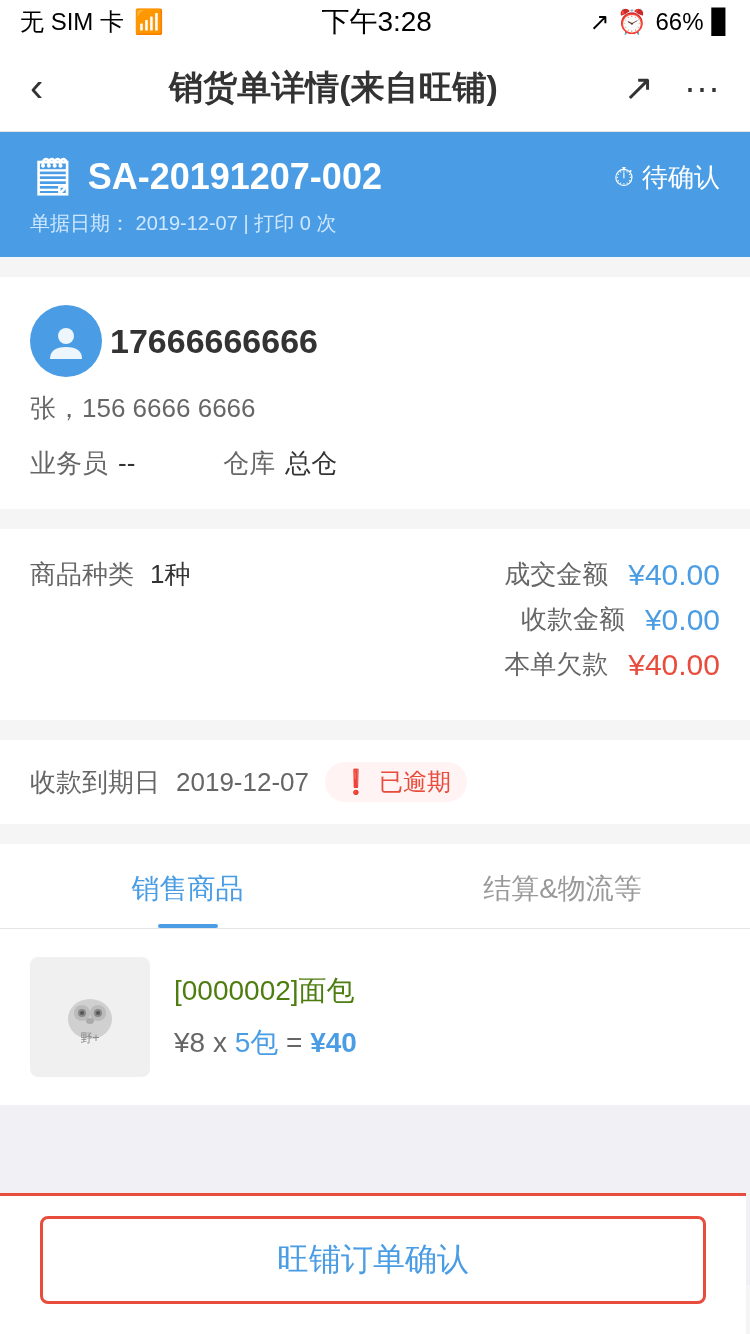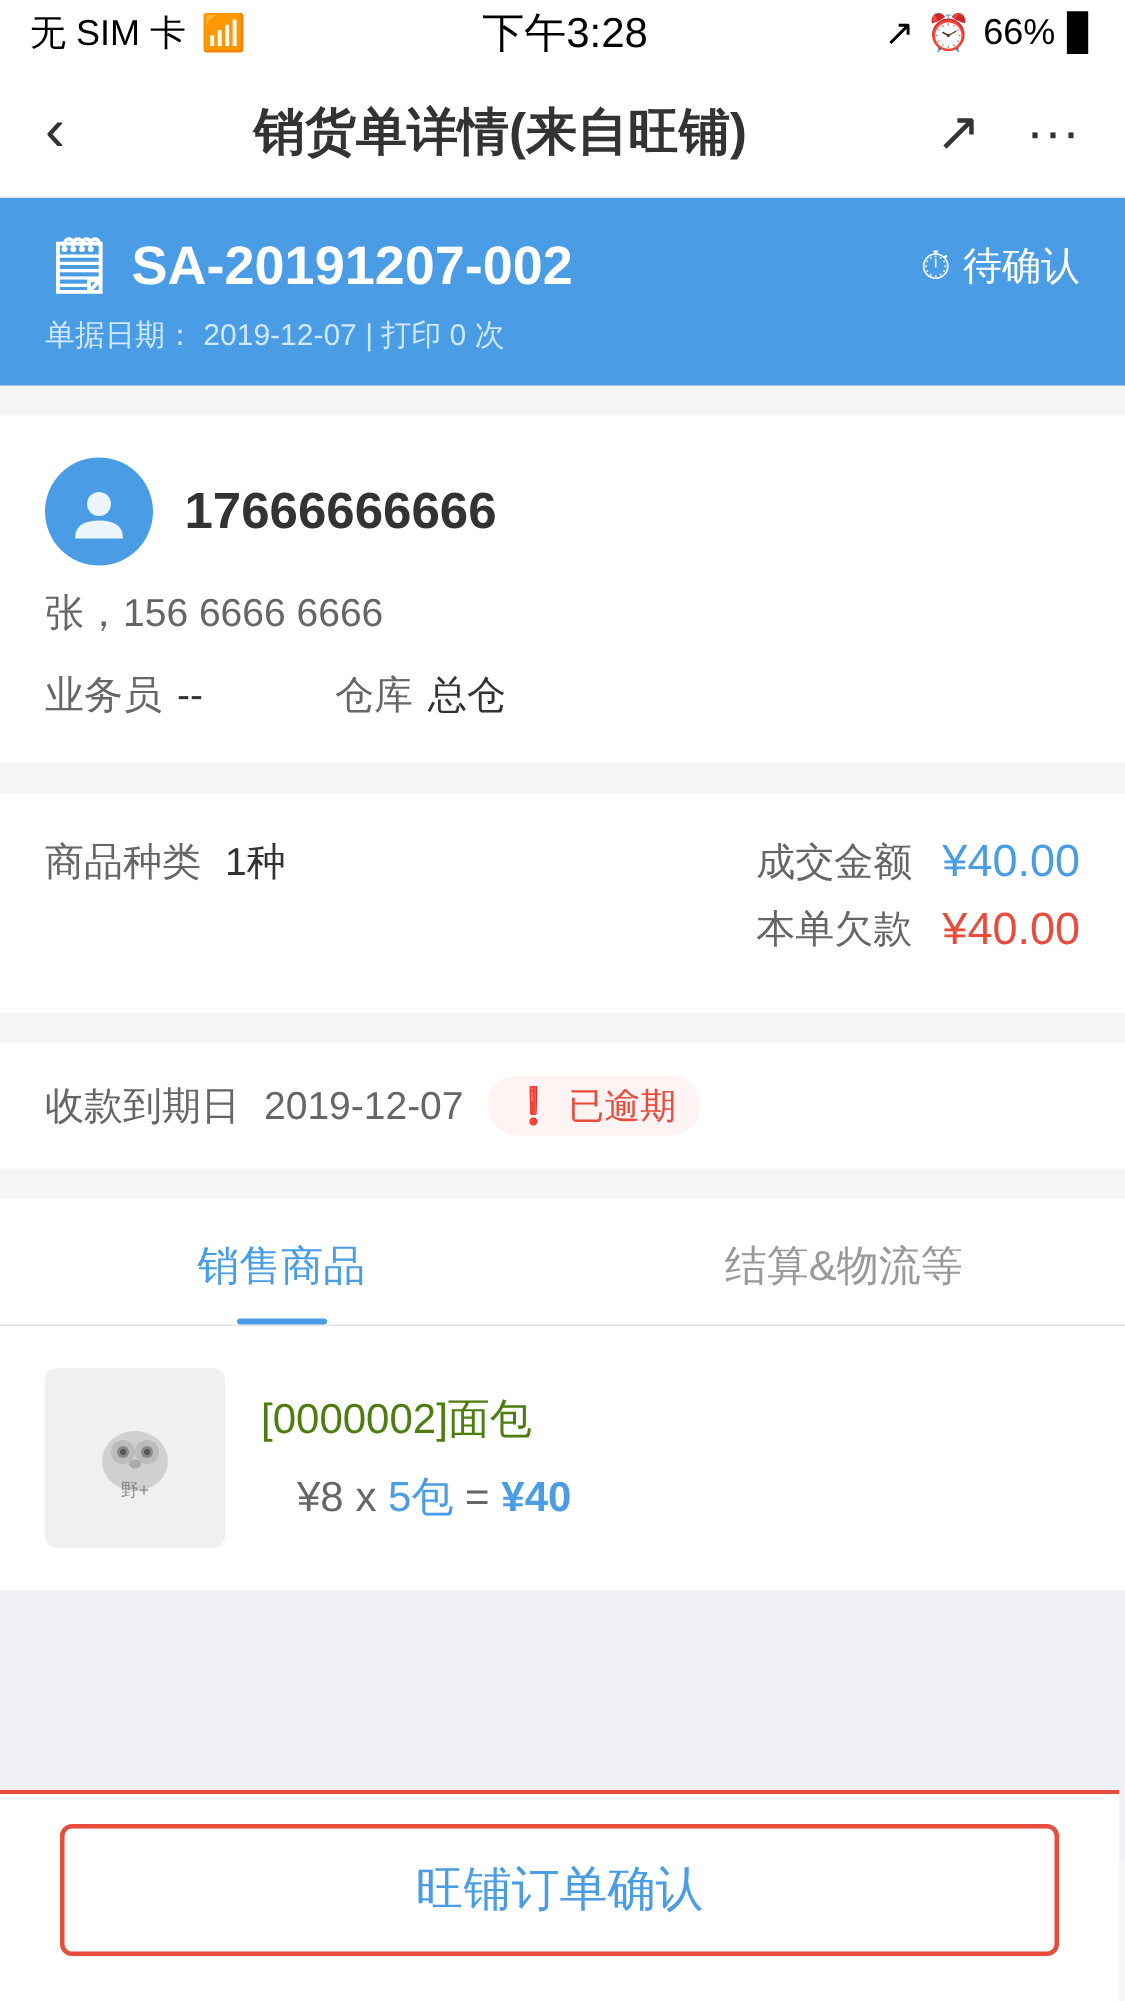--- a/index.html
+++ b/index.html
@@ -76,21 +76,21 @@
 
     
     .info-card {
       background: #fff;
       padding: 28px 30px;
       margin-top: 20px;
     }
     .customer-row {
       display: flex;
       align-items: center;
-      gap: 21px;
+      gap: 8px;
       margin-bottom: 14px;
     }
     .avatar {
       width: 72px;
       height: 72px;
       border-radius: 50%;
       background: #4a9de4;
       display: flex;
       align-items: center;
       justify-content: center;
@@ -194,21 +194,21 @@
       height: 120px;
       background: #f0f0f0;
       border-radius: 8px;
       display: flex;
       align-items: center;
       justify-content: center;
       flex-shrink: 0;
     }
     .product-info { flex: 1; }
     .product-name { font-size: 28px; color: #4d7c0f; margin-bottom: 14px; }
-    .product-price { font-size: 28px; color: #666; margin-left: 24px; }
+    .product-price { font-size: 28px; color: #666; }
     .price-blue { color: #4a9de4; }
     .price-total { color: #4a9de4; font-weight: bold; }
 
     
     .bottom-area {
       background: #f0f0f5;
       height: 180px;
     }
 
     
@@ -306,20 +306,24 @@
   <div class="summary-left">
     <div class="summary-left-item">
       <span>商品种类</span>
       <span class="summary-count">1种</span>
     </div>
   </div>
   <div class="summary-right">
     <div class="summary-row">
       <span class="summary-row-label">成交金额</span>
       <span class="amount-blue">¥40.00</span>
+    </div>
+    <div class="summary-row">
+      <span class="summary-row-label">收款金额</span>
+      <span class="amount-blue">¥0.00</span>
     </div>
     <div class="summary-row">
       <span class="summary-row-label">本单欠款</span>
       <span class="amount-red">¥40.00</span>
     </div>
   </div>
 </div>
 
 <div class="due-date-card">
   <span>收款到期日</span>

